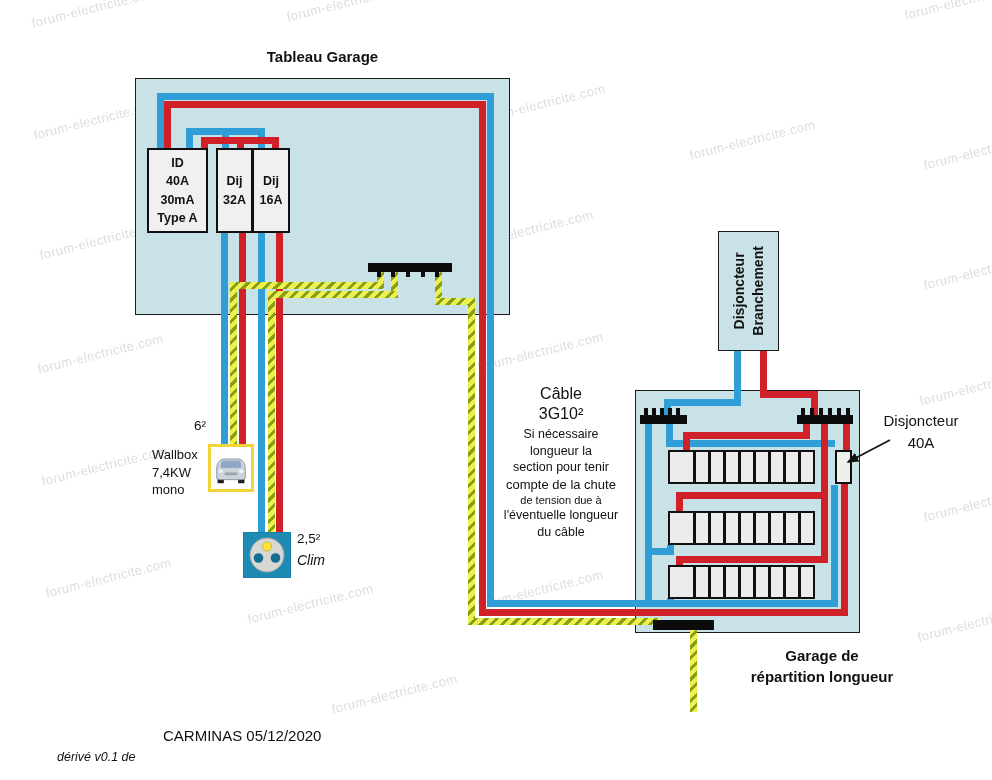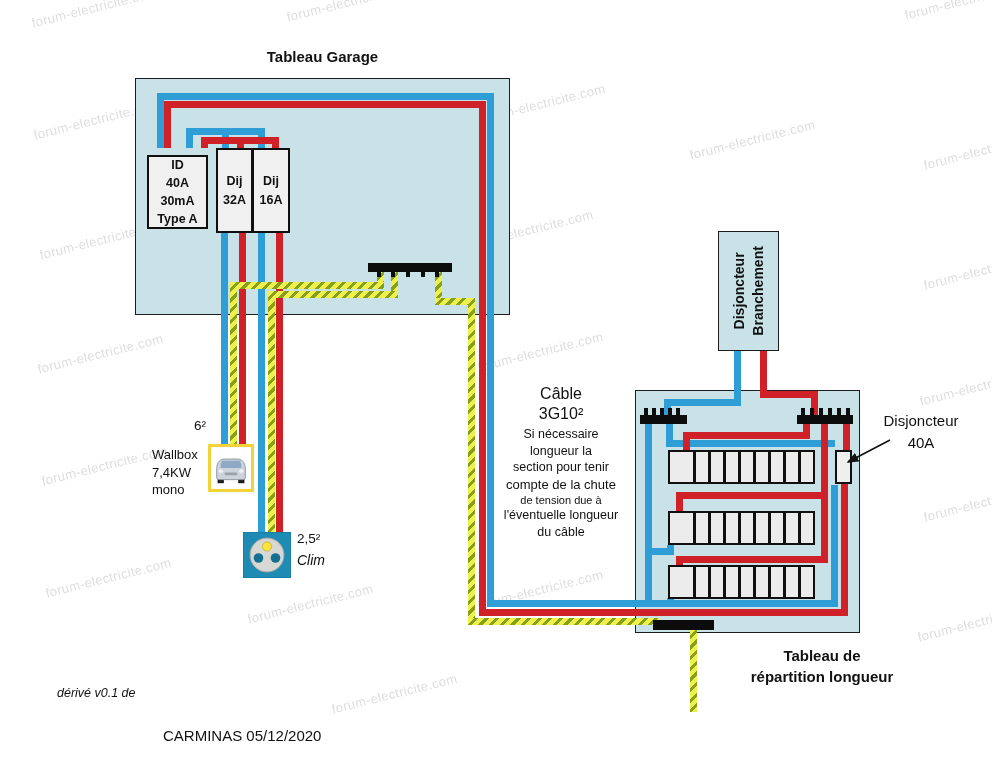--- a/index.html
+++ b/index.html
@@ -138,21 +138,21 @@
   <div class="bar" style="left:797px;top:415px;width:56px;height:9px"></div>
   <div class="bar" style="left:801px;top:408px;width:4px;height:7px"></div>
   <div class="bar" style="left:810px;top:408px;width:4px;height:7px"></div>
   <div class="bar" style="left:819px;top:408px;width:4px;height:7px"></div>
   <div class="bar" style="left:828px;top:408px;width:4px;height:7px"></div>
   <div class="bar" style="left:837px;top:408px;width:4px;height:7px"></div>
   <div class="bar" style="left:846px;top:408px;width:4px;height:7px"></div>
 
   <div class="bar" style="left:653px;top:620px;width:61px;height:10px"></div>
 
-  <div class="breaker-box" style="left:147px;top:155px;width:61px;height:74px">
+  <div class="breaker-box" style="left:147px;top:148px;width:61px;height:85px">
     <div>ID</div>
     <div>40A</div>
     <div>30mA</div>
     <div>Type A</div>
   </div>
   <div class="breaker-box" style="left:216px;top:148px;width:37px;height:85px">
     <div>Dij</div>
     <div>32A</div>
   </div>
   <div class="breaker-box" style="left:252px;top:148px;width:38px;height:85px">
@@ -200,21 +200,21 @@
     </defs>
     <line x1="55" y1="8" x2="13" y2="30" stroke="#111" stroke-width="1.6" marker-end="url(#ah)"></line>
   </svg>
 
   <div class="lbl center" style="left:868px;top:410px;width:106px;font-size:15px;line-height:1.45">
     <div>Disjoncteur</div>
     <div>40A</div>
   </div>
 
   <div class="lbl title" style="left:712px;top:645px;width:220px;line-height:1.4">
-    <div>Tableau de</div>
+    <div>Garage de</div>
     <div>répartition longueur</div>
   </div>
 
   <div class="lbl center" style="left:498px;top:384px;width:126px">
     <div style="font-size:16px;line-height:1.25">Câble</div>
     <div style="font-size:16px;line-height:1.25;margin-bottom:2px">3G10²</div>
     <div style="font-size:12.5px;line-height:1.32">Si nécessaire</div>
     <div style="font-size:12.5px;line-height:1.32">longueur la</div>
     <div style="font-size:12.5px;line-height:1.32">section pour tenir</div>
     <div style="font-size:13px;line-height:1.32">compte de la chute</div>
@@ -244,16 +244,16 @@
   <svg style="position:absolute;left:243px;top:532px" width="48" height="46" viewBox="0 0 48 46">
     <rect width="48" height="46" fill="#1d8bb4" stroke="#16759a" stroke-width="1"></rect>
     <circle cx="24" cy="23" r="17" fill="#d7d7d4" stroke="#a2a29e" stroke-width="1"></circle>
     <circle cx="24" cy="14.5" r="4.5" fill="#ffe33e" stroke="#c9b020" stroke-width="0.8"></circle>
     <circle cx="15.5" cy="26" r="4.8" fill="#156f93"></circle>
     <circle cx="32.5" cy="26" r="4.8" fill="#156f93"></circle>
   </svg>
   <div class="lbl" style="left:297px;top:531px;font-size:13.5px">2,5²</div>
   <div class="lbl" style="left:297px;top:552px;font-size:14px;font-style:italic">Clim</div>
 
-  <div class="lbl" style="left:57px;top:686px;font-size:12.5px;font-style:italic">dérivé v0.1 de</div>
+  <div class="lbl" style="left:57px;top:750px;font-size:12.5px;font-style:italic">dérivé v0.1 de</div>
   <div class="lbl" style="left:163px;top:727px;font-size:15px">CARMINAS 05/12/2020</div>
 
 </div>
 
 </body></html>

